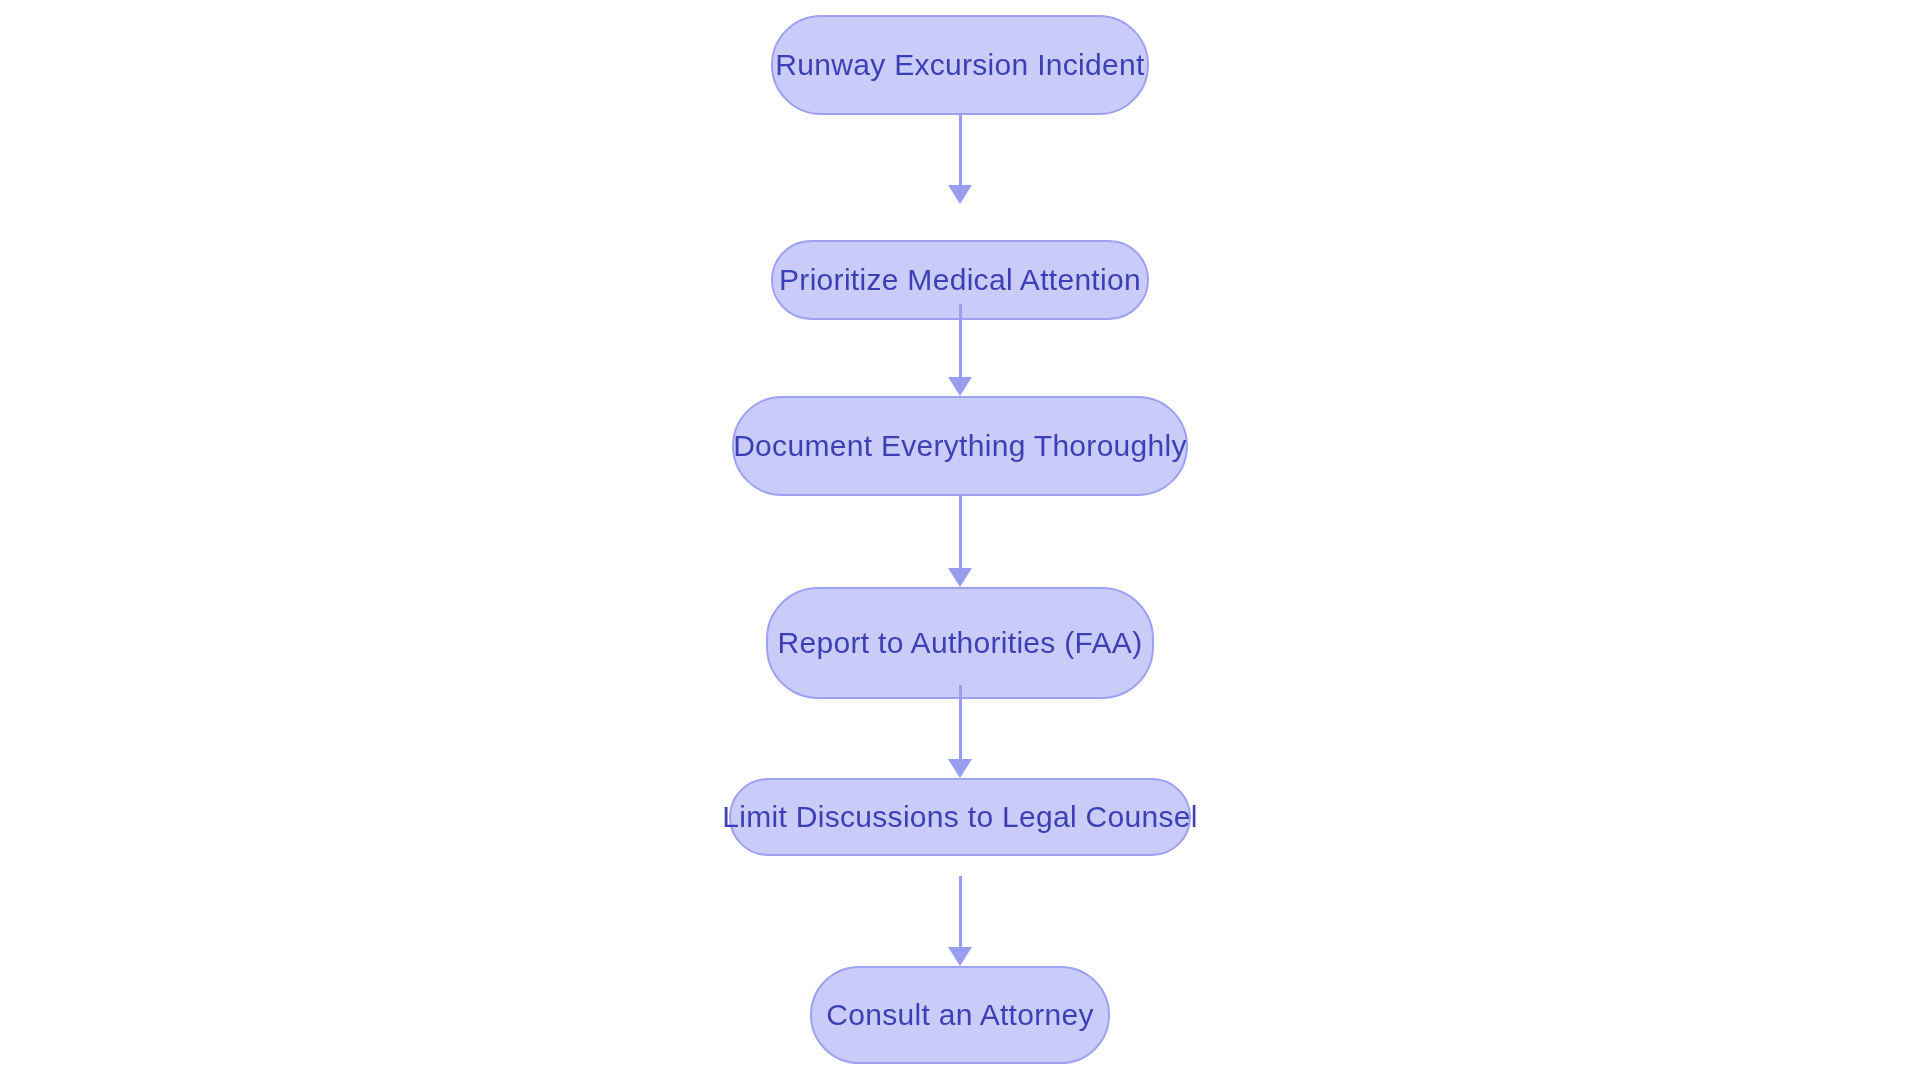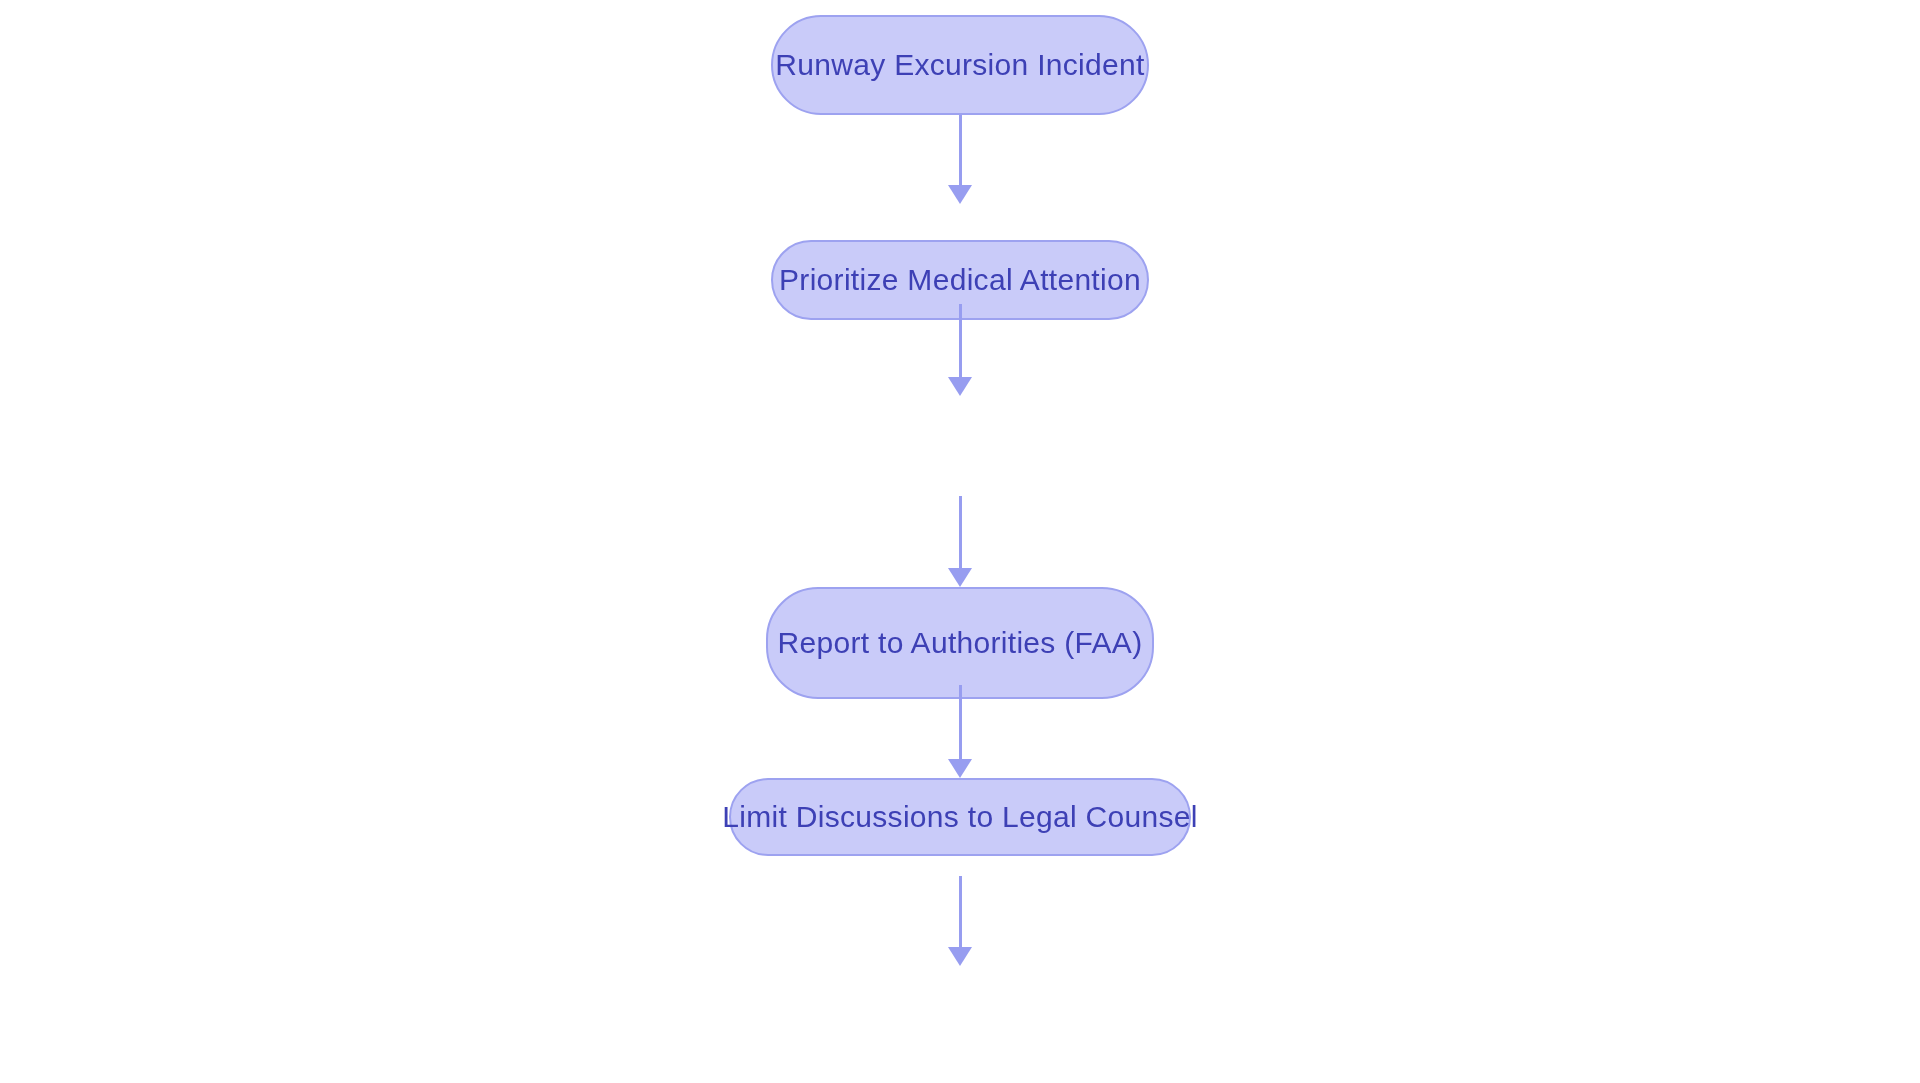--- a/index.html
+++ b/index.html
@@ -74,20 +74,23 @@
 
   <div class="node node-1">
     <span>Prioritize Medical Attention</span>
   </div>
 
   <div class="arrow arrow-1">
     <span class="shaft"></span>
     <span class="head"></span>
   </div>
 
+  <div class="node node-2">
+    <span>Document Everything Thoroughly</span>
+  </div>
 
   <div class="arrow arrow-2">
     <span class="shaft"></span>
     <span class="head"></span>
   </div>
 
   <div class="node node-3">
     <span>Report to Authorities (FAA)</span>
   </div>
 
@@ -98,14 +101,17 @@
 
   <div class="node node-4">
     <span>Limit Discussions to Legal Counsel</span>
   </div>
 
   <div class="arrow arrow-4">
     <span class="shaft"></span>
     <span class="head"></span>
   </div>
 
+  <div class="node node-5">
+    <span>Consult an Attorney</span>
+  </div>
 
 </div>
 
 </body></html>

